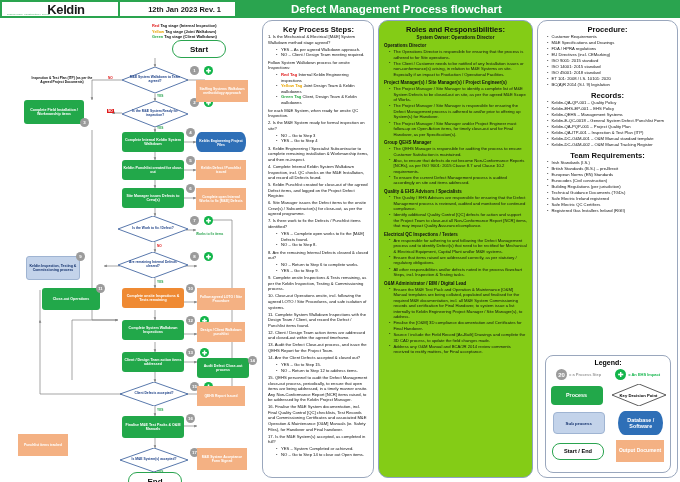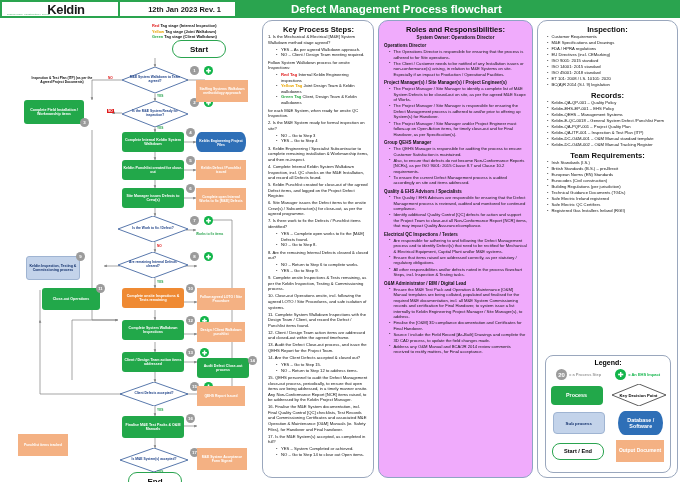--- a/index.html
+++ b/index.html
@@ -17,21 +17,21 @@
   .logo-cell { width:120px; height:18px; background:#fff; border:2px solid #2aa44f; display:flex; align-items:center; justify-content:center; padding-left:12px; position:relative; }
   .logo-text { font-size:13px; font-weight:bold; color:#1b1b1b; letter-spacing:-0.4px; line-height:11px; font-family:"Liberation Sans", sans-serif; }
   .logo-sub { position:absolute; left:5px; bottom:0px; font-size:2.4px; color:#2aa44f; letter-spacing:0.2px; }
   .date-cell { width:115px; background:#fff; border-top:2px solid #2aa44f; border-bottom:2px solid #2aa44f; display:flex; align-items:center; justify-content:flex-end; padding-right:14px; }
   .date-text { font-size:7.5px; font-weight:bold; color:#1b1b1b; }
   .title-cell { flex:1; background:#2aa44f; display:flex; align-items:center; padding-left:8px; }
   .title-text { font-size:11.5px; font-weight:bold; color:#ffffff;padding-left:48px; }
 
   
   .panel { position:absolute; border:1px solid #9aa7bd; border-radius:10px; background:#ffffff; }
-  .panel-blue { background:#f0abfc; border:1px solid #8fa4c4; }
+  .panel-blue { background:#84cc16; border:1px solid #8fa4c4; }
 
   .panel-title { text-align:center; font-weight:bold; font-size:7.6px; color:#111; }
   .panel-sub { text-align:center; font-weight:bold; font-size:4.6px; color:#111; margin-top:1px; }
   .sec-head { font-weight:bold; font-size:4.5px; color:#111; margin:3px 0 1px 0; }
   .para { font-size:4.2px; color:#111; line-height:1.32; margin:0 0 1.5px 0; }
   ul.bul { margin:0 0 2px 0; padding-left:6px; list-style:none; }
   ul.bul li { font-size:4.2px; color:#111; line-height:1.32; position:relative; padding-left:3.5px; margin-bottom:0.5px; }
   ul.bul li:before { content:"\2022"; position:absolute; left:-1px; top:-0.5px; }
   ul.sub { margin:0 0 2px 0; padding-left:9px; list-style:none; }
   ul.sub li { font-size:4.2px; color:#111; line-height:1.32; position:relative; padding-left:4px; }
@@ -412,21 +412,21 @@
       <ul class="bul">
         <li>Ensure the M&amp;E Test Pack and Operation &amp; Maintenance [O&amp;M] Manual templates are being collated, populated and finalised for the required M&amp;E documentation, incl. all M&amp;E System Commissioning records and certification for Final Handover, to system issue a list internally to Keldin Engineering Project Manager / Site Manager(s), to address.</li>
         <li>Finalise the [O&amp;M] 3D compliance documentation and Certificates for Final Handover.</li>
         <li>Source / include the Field Record [As-Built] Drawings and complete the 3D CAD process, to update the field changes made.</li>
         <li>Address any O&amp;M Manual and BCA/JR 2014 review comments received to rectify matters, for Final acceptance.</li>
       </ul>
     </div>
 </div>
 
 <div id="refs" class="panel">
-  <div class="panel-title">Inspection:</div>
+  <div class="panel-title">Procedure:</div>
   <ul class="bul" id="refs-list">
       <li>Customer Requirements</li>
       <li>M&amp;E Specifications and Drawings</li>
       <li>FDA / HPRA regulations</li>
       <li>EU Directives (incl. CEMarking)</li>
       <li>ISO 9001: 2015 standard</li>
       <li>ISO 14001: 2015 standard</li>
       <li>ISO 45001: 2018 standard</li>
       <li>ET 101: 2008 / I.S. 10101: 2020</li>
       <li>BC(A)R 2014 (S.I. 9) legislation</li>

